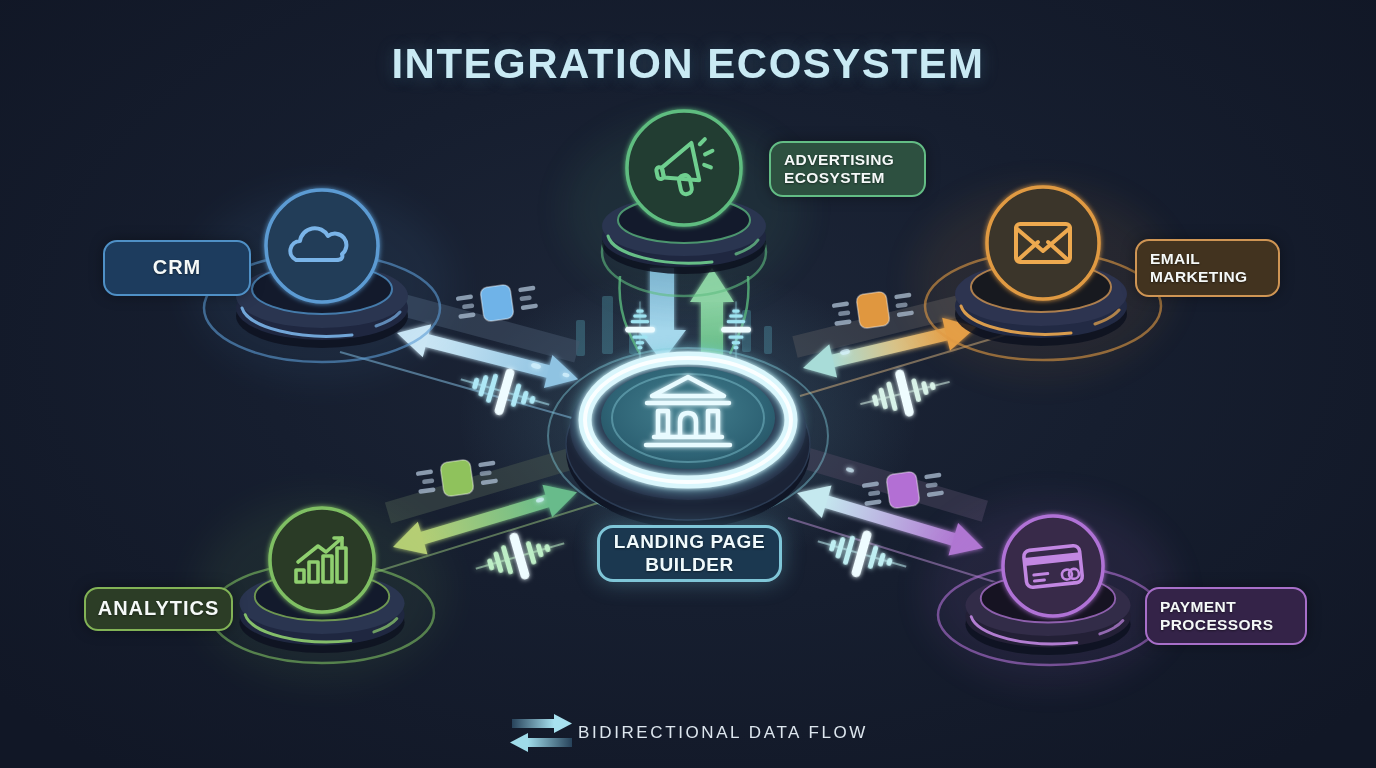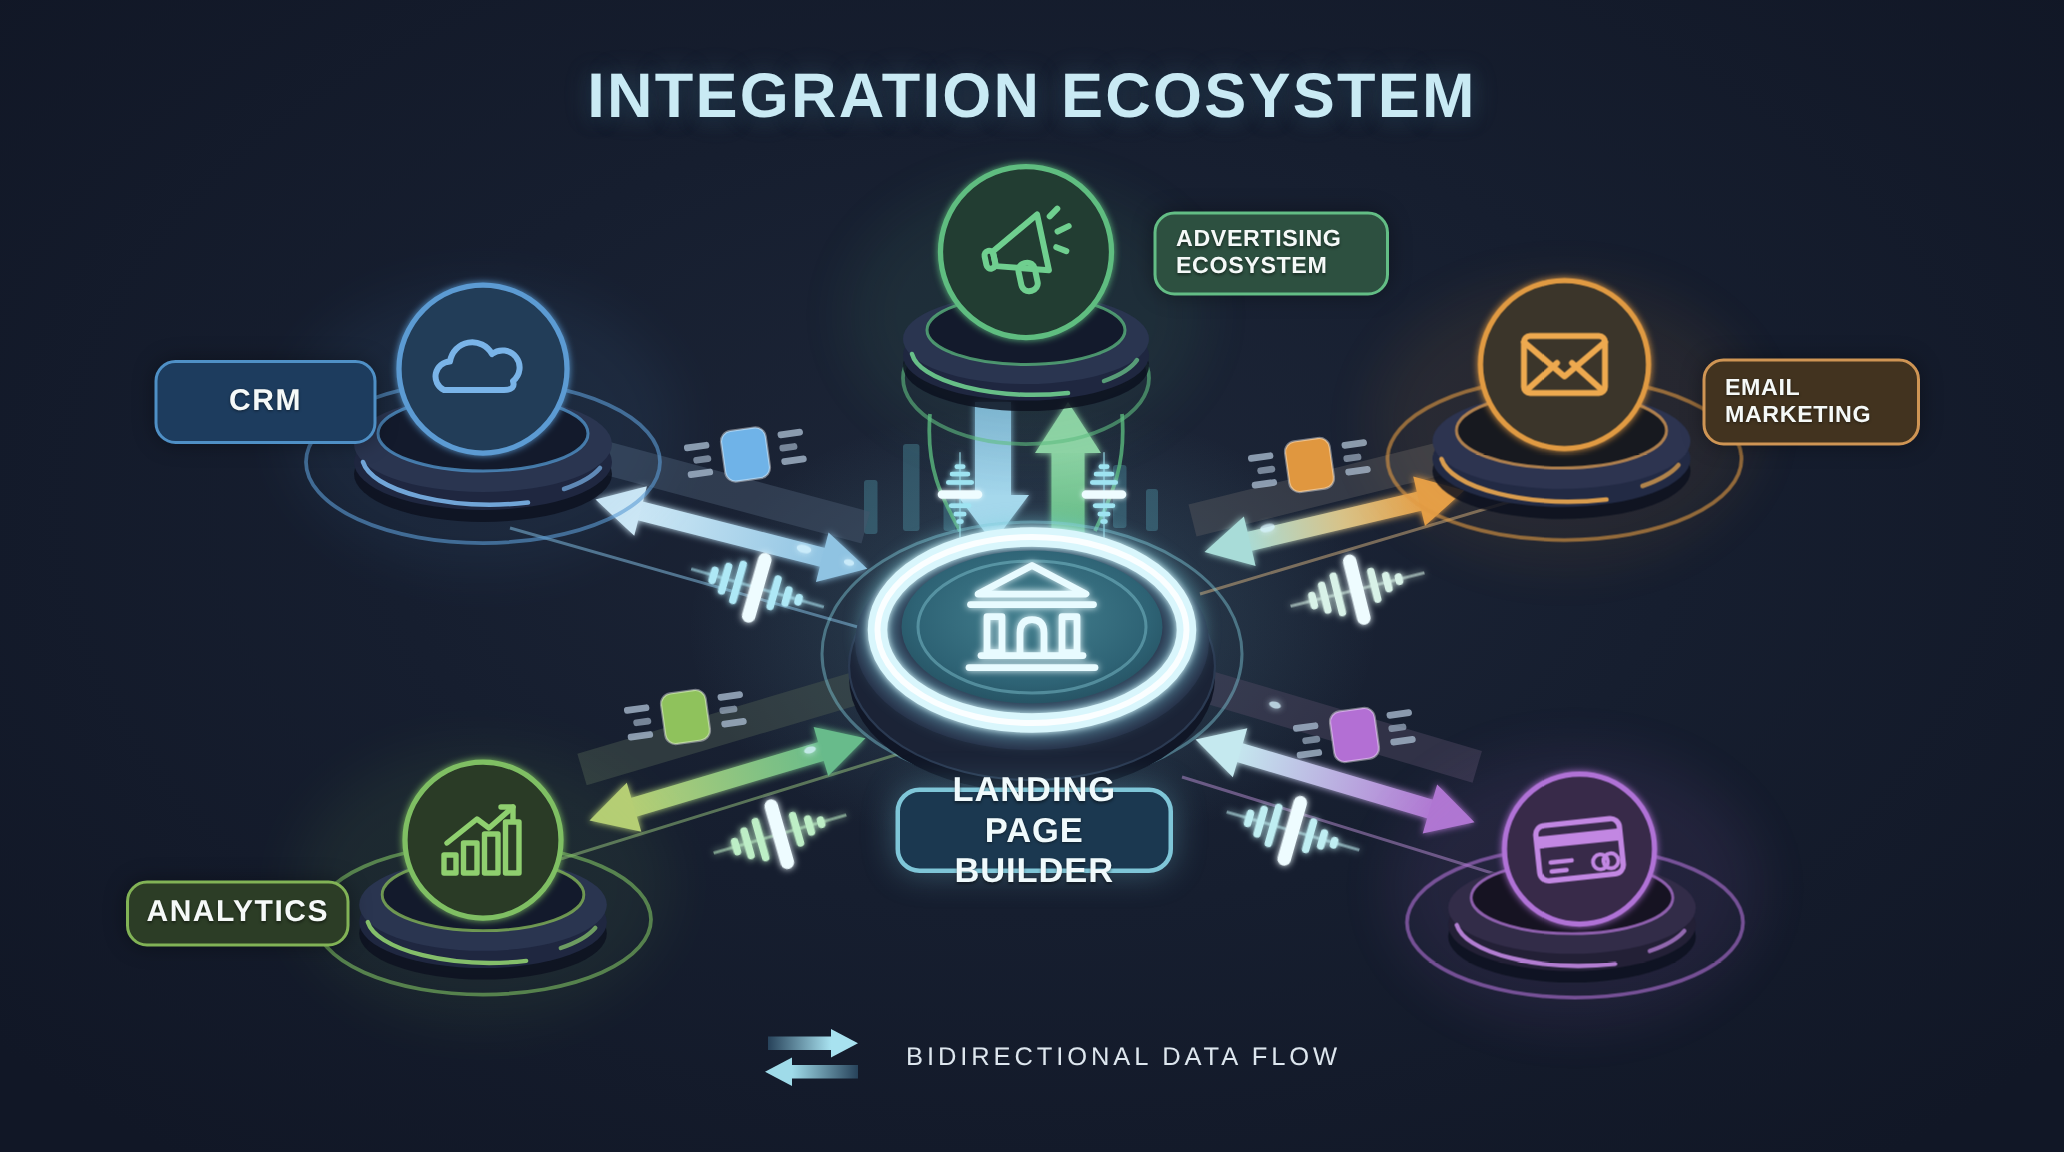--- a/index.html
+++ b/index.html
@@ -23,26 +23,26 @@
   }
   .node-label.left{justify-content:flex-start;padding:6px 10px 6px 13px;font-size:15.5px;}
   .node-label.center{justify-content:center;text-align:center;padding:4px 6px;font-size:20px;letter-spacing:1px;}
   .label-crm{left:84px;top:240px;width:148px;height:56px;margin-left:19px;}
   .label-advertising{left:769px;top:141px;width:157px;height:56px;}
   .label-email{left:1122px;top:239px;width:145px;height:58px;margin-left:13px;}
   .label-analytics{left:84px;top:587px;width:149px;height:44px;font-size:19px;}
   .label-payment{left:1145px;top:587px;width:162px;height:58px;}
   .label-hub{
     left:597px;top:525px;width:185px;height:57px;
-    justify-content:center;text-align:center;font-size:23px;letter-spacing:.6px;
+    justify-content:center;text-align:center;font-size:19px;letter-spacing:.6px;
     border-width:3px;border-radius:16px;padding:4px 8px;
     color:#f0fafc;box-shadow:0 0 22px rgba(120,200,220,.35);
   }
   .legend{
-    position:absolute;left:508px;top:684px;display:flex;align-items:center;gap:28px;
+    position:absolute;left:508px;top:712px;display:flex;align-items:center;gap:2px;
   }
   .legend-text{
     color:#dde6ee;font-size:17px;font-weight:500;letter-spacing:2.6px;
   }
 </style>
 </head>
 <body>
 
 <div class="stage">
 
@@ -342,20 +342,21 @@
   </svg>
 
   <div class="node-label center label-crm" style="border-color: rgb(79, 144, 198); background-color: rgb(29, 60, 94);">CRM</div>
 
   <div class="node-label left label-advertising" style="border-color: rgb(99, 189, 133); background-color: rgb(45, 80, 64);">ADVERTISING ECOSYSTEM</div>
 
   <div class="node-label left label-email" style="border-color: rgb(207, 149, 84); background-color: rgb(66, 51, 31);">EMAIL MARKETING</div>
 
   <div class="node-label center label-analytics" style="border-color: rgb(130, 179, 86); background-color: rgb(44, 61, 38);">ANALYTICS</div>
 
+  <div class="node-label left label-payment" style="border-color: rgb(168, 111, 201); background-color: rgb(52, 35, 72);">PAYMENT PROCESSORS</div>
 
   <div class="node-label label-hub" style="border-color: rgb(127, 198, 216); background-color: rgb(27, 56, 80);">LANDING PAGE BUILDER</div>
 
   <div class="legend">
     <svg width="68" height="42" viewBox="0 0 68 42">
       <defs>
         <linearGradient id="lg1" x1="0" y1="0" x2="1" y2="0">
           <stop offset="0" stop-color="#27425a"></stop>
             <stop offset="1" stop-color="#a8e2f0"></stop>
         </linearGradient>

